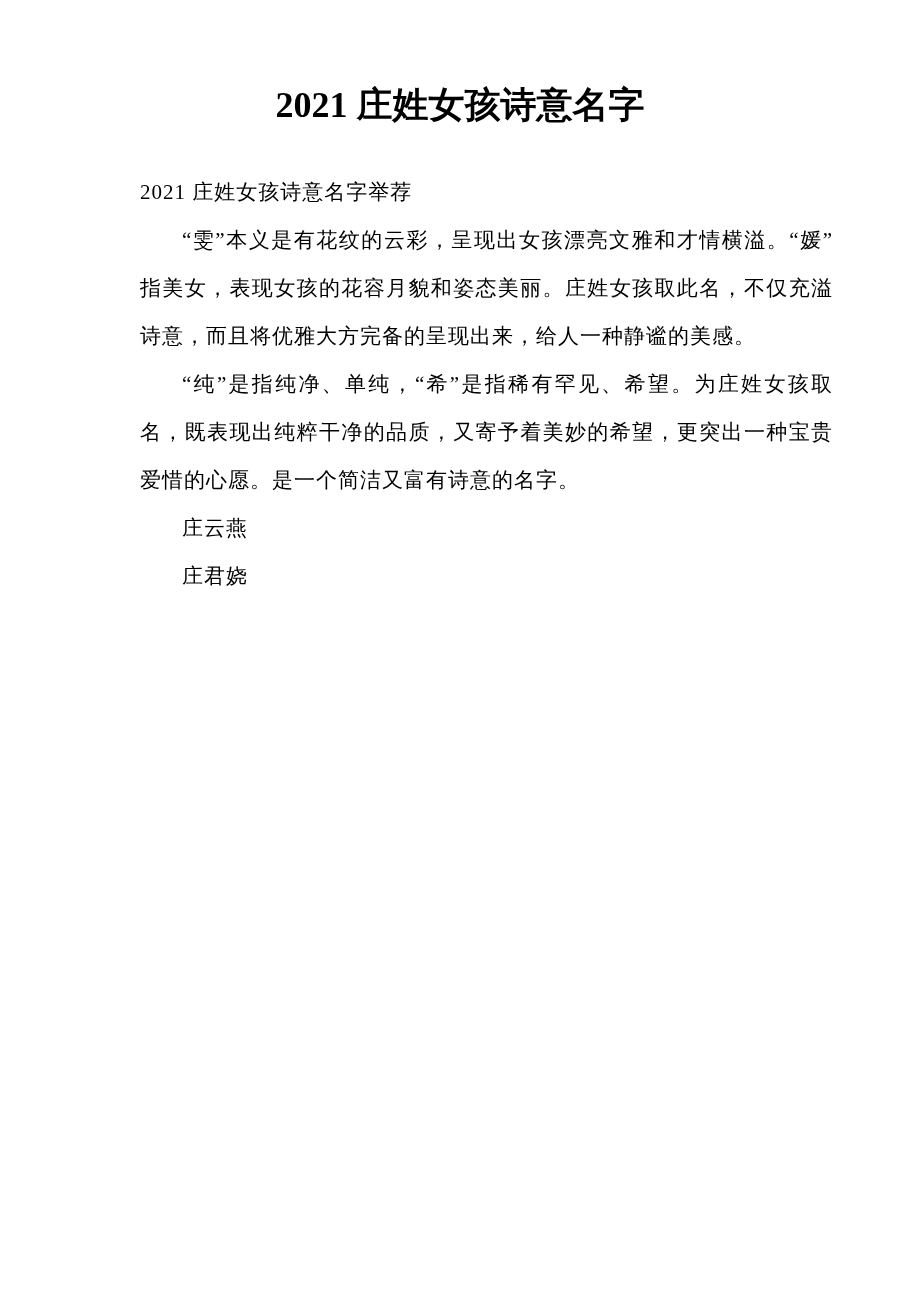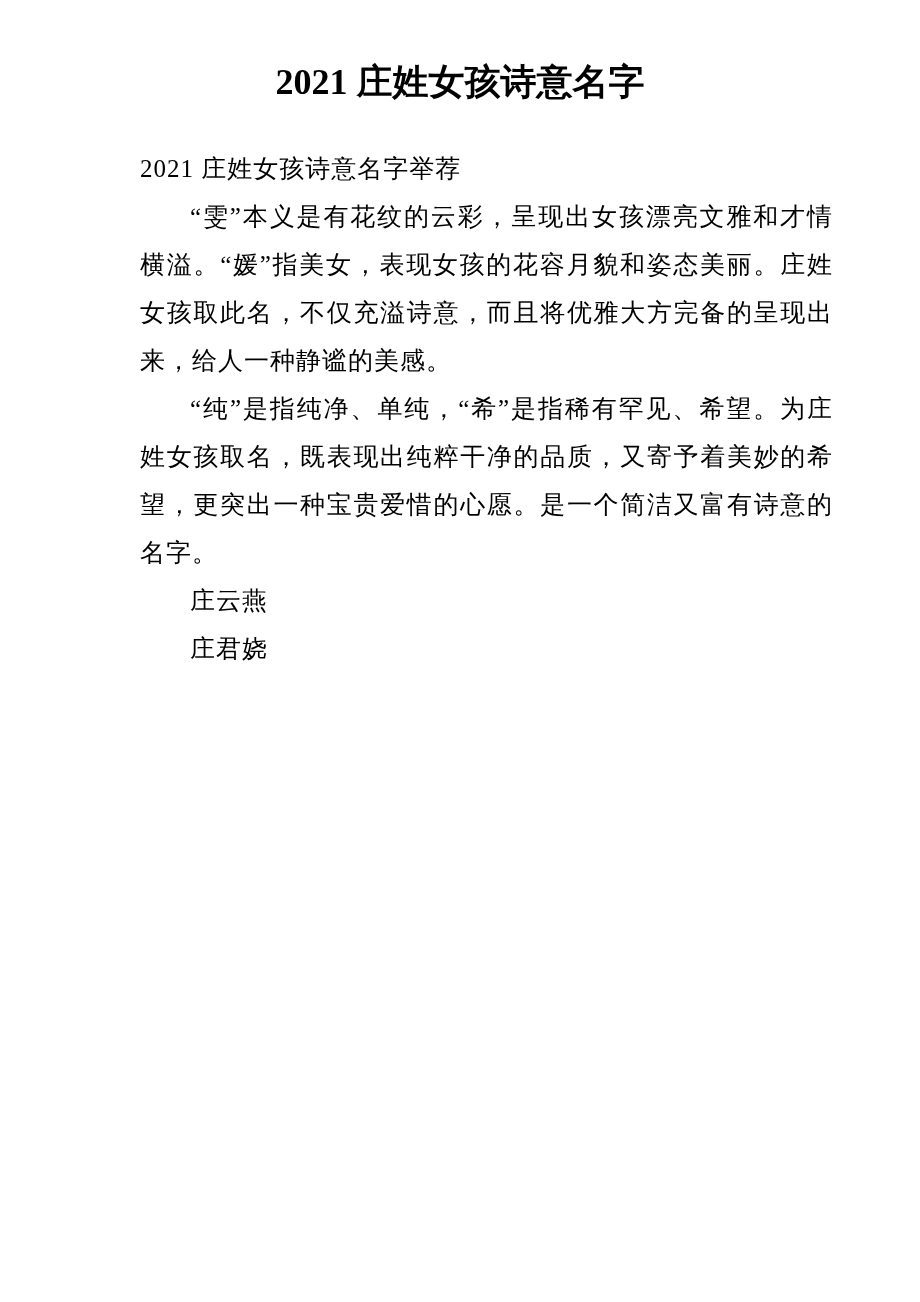--- a/index.html
+++ b/index.html
@@ -11,32 +11,32 @@
     position: relative;
     width: 920px;
     height: 1302px;
     background: #ffffff;
     overflow: hidden;
     font-family: "Liberation Serif", "DejaVu Serif", serif;
     color: #000000;
   }
   .doc-title {
     margin: 0;
-    padding-top: 57px;
+    padding-top: 80px;
     text-align: center;
     font-size: 36px;
     line-height: 50px;
     font-weight: bold;
     color: #000000;
     letter-spacing: 0px;
     white-space: nowrap;
   }
   .doc-body {
     margin: 38px 87px 0 140px; 
-    font-size: 25px;
+    font-size: 21px;
     line-height: 48px;
     letter-spacing: 1px;
     text-align: justify;
     color: #000000;
   }
   .doc-body p {
     margin: 0;
     padding: 0;
   }
   .para-intro {

